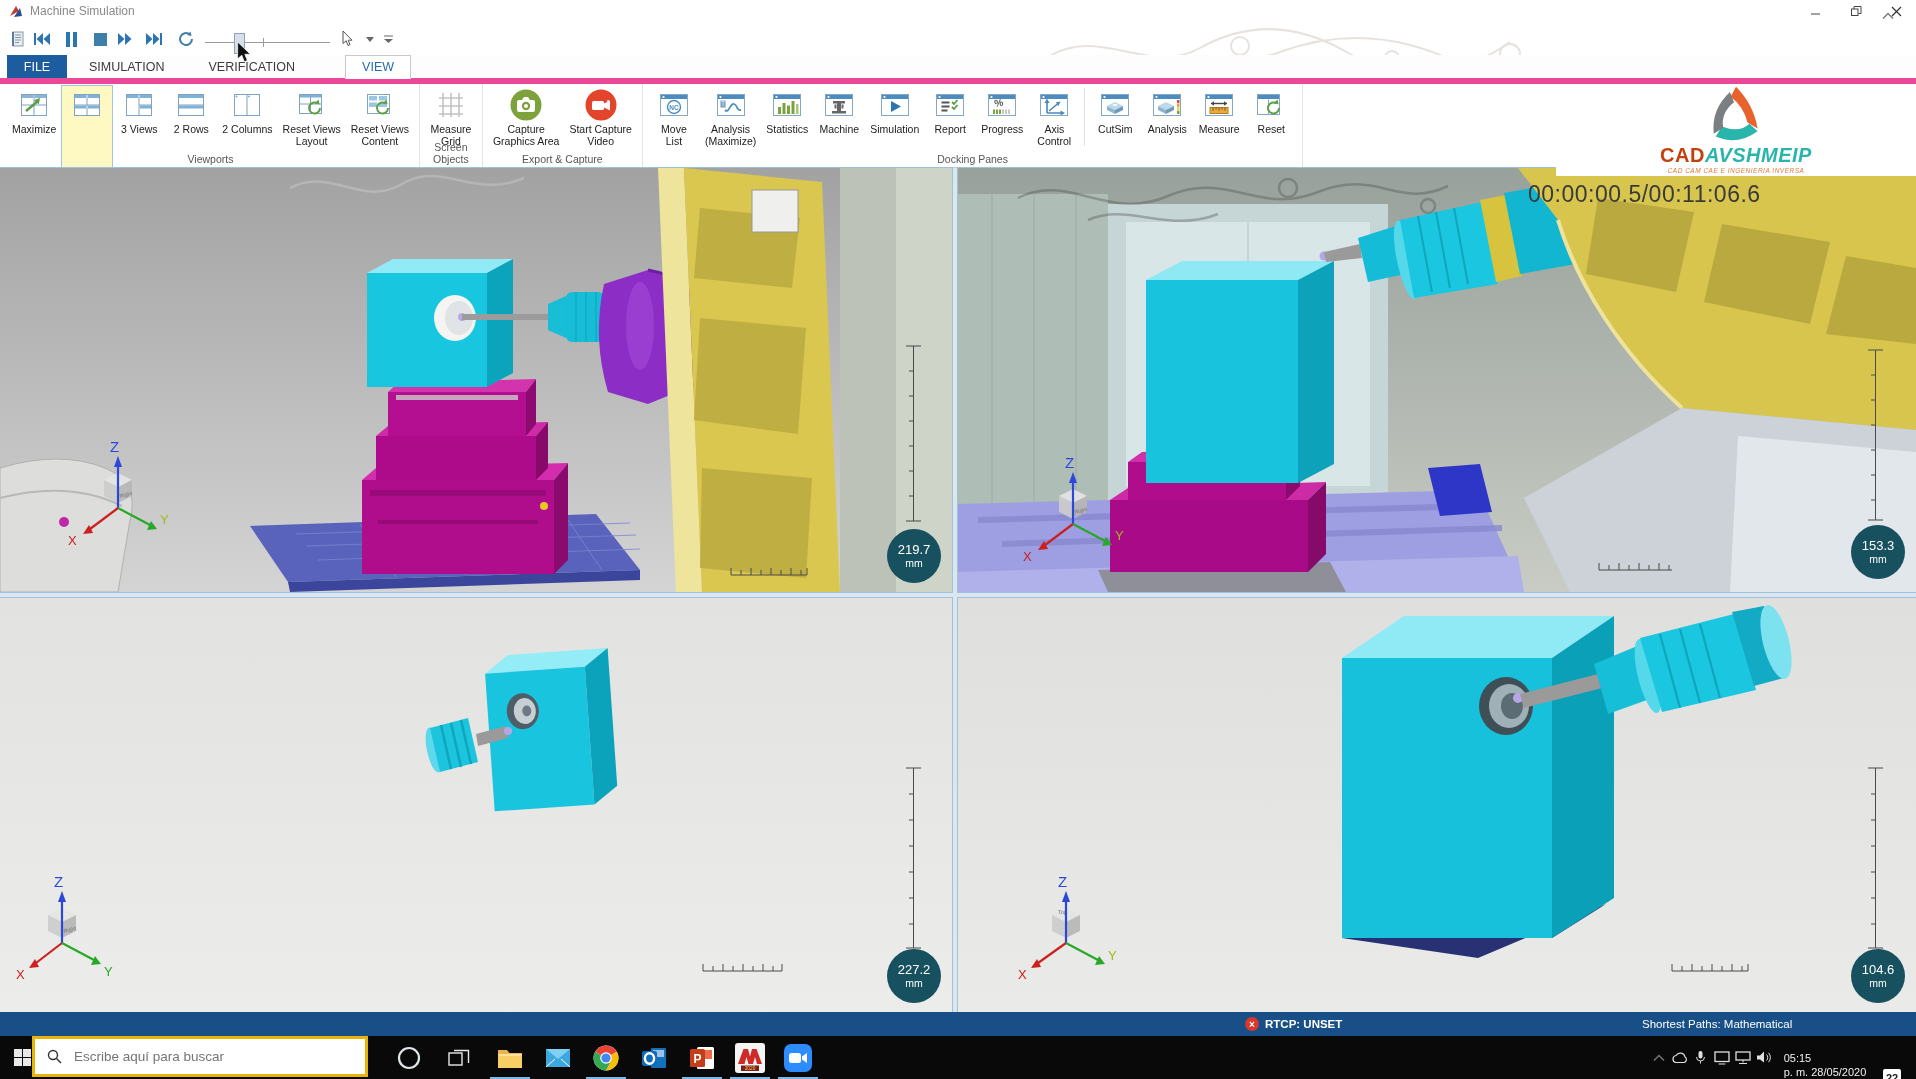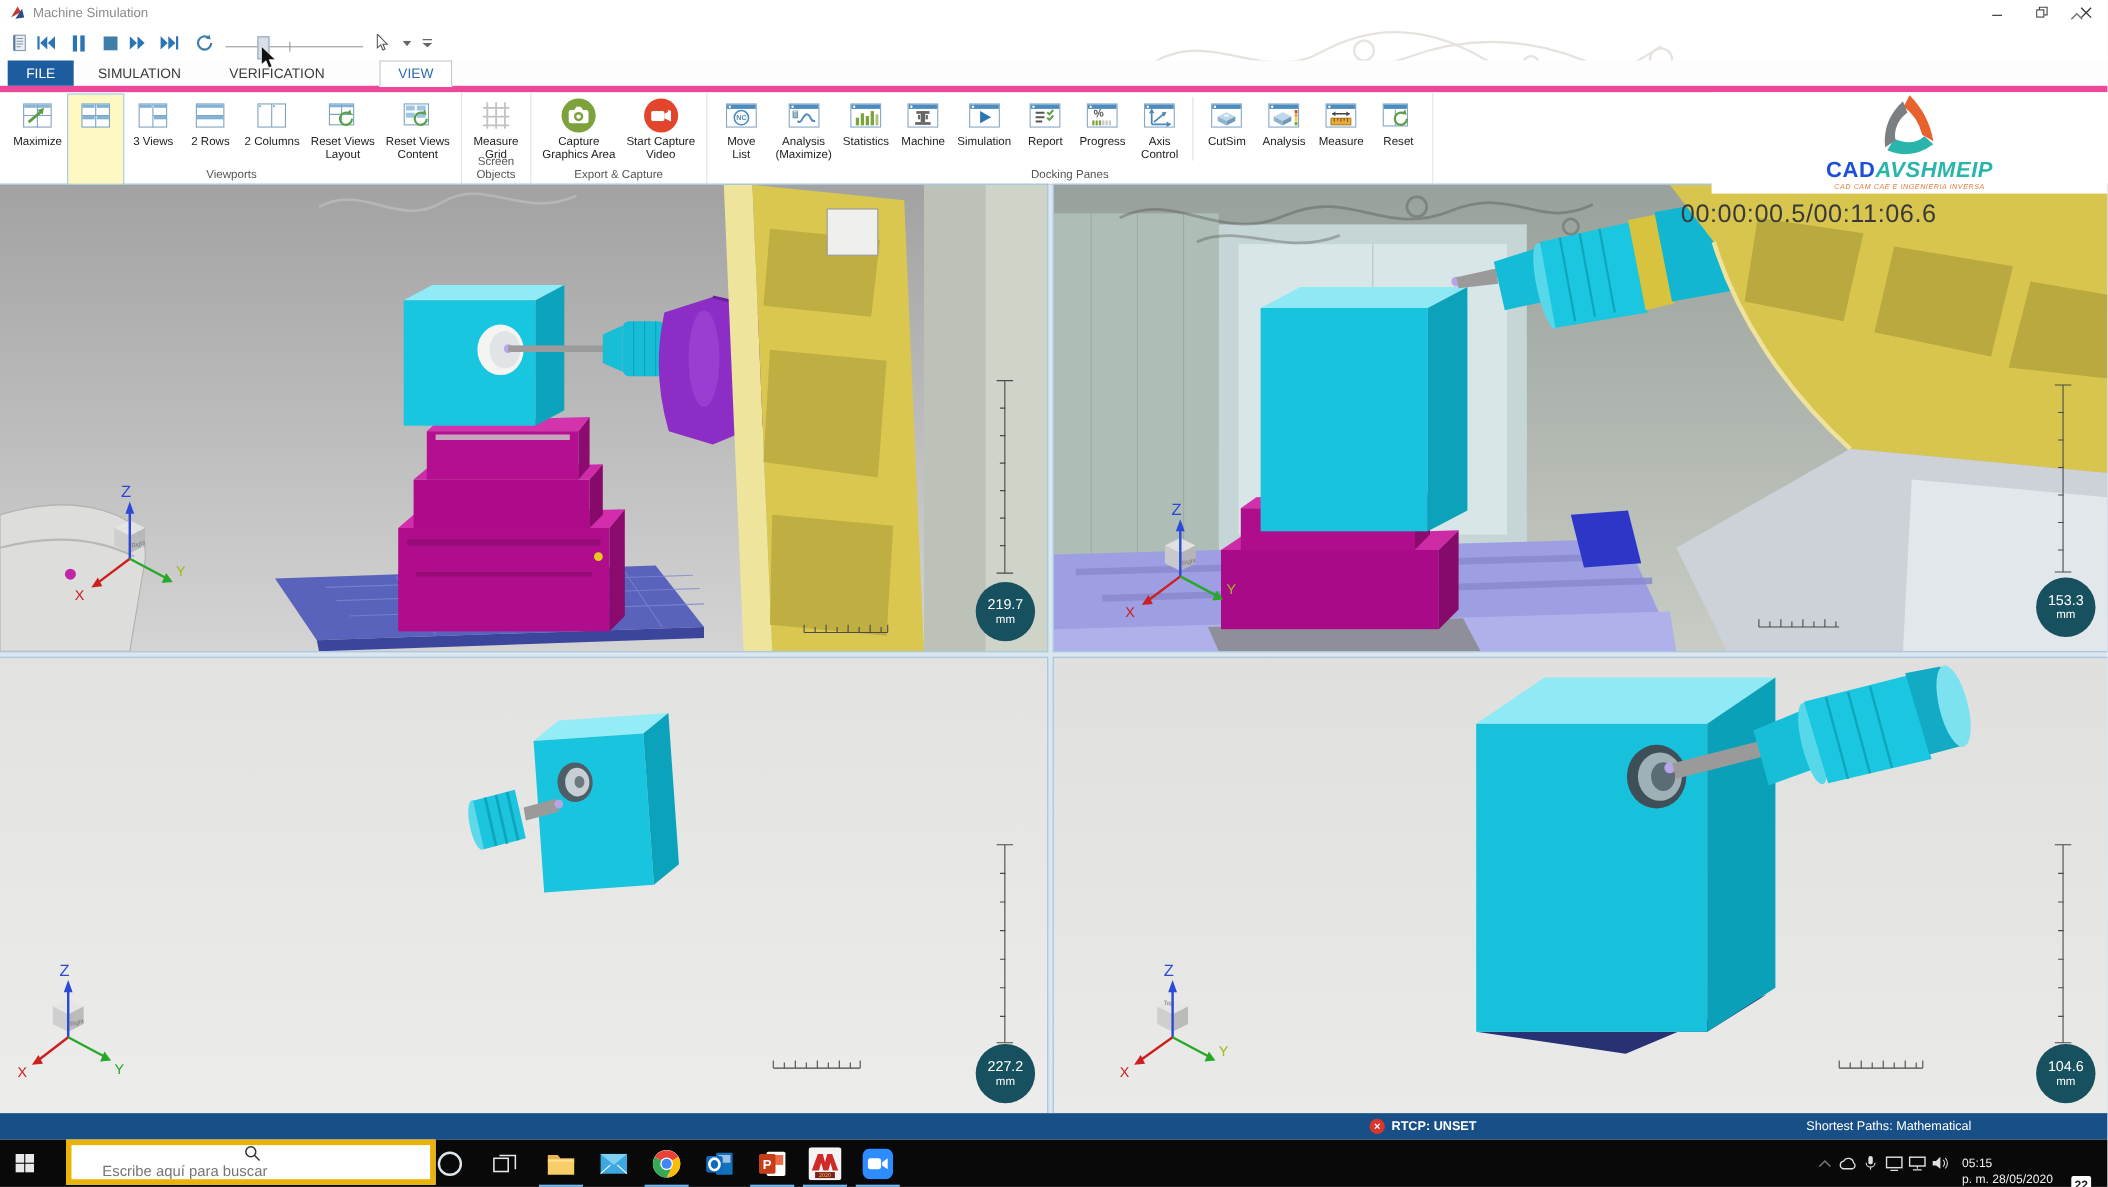--- a/index.html
+++ b/index.html
@@ -41,21 +41,21 @@
   .rbtn.selected{background:#fef9c3;outline:1px solid #9fc6e8;gap:48px;}
   .ricon{height:36px;display:flex;align-items:center;justify-content:center;}
   .rbtn .l1,.rbtn .l2{font-size:10.5px;color:#222;line-height:12px;white-space:nowrap;text-align:center;}
   .glabel{position:absolute;bottom:2px;left:0;right:0;text-align:center;font-size:10.5px;color:#555;}
   .rsep{width:1px;background:#e0e0e0;margin:2px 4px;}
 
   
   #logo-panel{position:absolute;left:1556px;top:84px;width:360px;height:92px;background:#fff;z-index:6;
     display:flex;flex-direction:column;align-items:center;justify-content:flex-start;}
   #brandline{font-size:20px;font-weight:bold;letter-spacing:.5px;margin-top:-2px;}
-  #brandline .b1{color:#1d4ed8;margin-top:16px;}
+  #brandline .b1{color:#c2410c;margin-top:16px;}
   #brandline .b2{color:#2ab5ac;font-style:italic;}
   #tagline{font-size:6.5px;color:#e07b39;font-style:italic;letter-spacing:.5px;}
 
   
   #viewports{position:absolute;left:0;top:168px;width:1916px;height:844px;background:#dbe6ef;}
   .vp{position:absolute;overflow:hidden;outline:1px solid #9fc2dc;}
   .vp svg.scene{display:block;}
   #vp-tl{left:0;top:0;width:952px;height:424px;}
   #vp-tr{left:958px;top:0;width:958px;height:424px;}
   #vp-bl{left:0;top:430px;width:952px;height:414px;}
@@ -69,22 +69,22 @@
   
   #statusbar{position:absolute;left:0;top:1012px;width:1916px;height:24px;background:#174f86;color:#fff;}
   #rtcp{position:absolute;left:1245px;top:0;height:24px;display:flex;align-items:center;font-size:11.5px;font-weight:bold;}
   .errdot{width:14px;height:14px;border-radius:50%;background:#d8372b;color:#fff;display:flex;align-items:center;
     justify-content:center;font-size:10px;font-weight:bold;margin-right:6px;}
   #shortest{position:absolute;left:1618px;top:0;height:24px;display:flex;align-items:center;font-size:11.5px;margin-left:24px;}
 
   
   #taskbar{position:absolute;left:0;top:1036px;width:1916px;height:43px;background:#090909;}
   #start-button{position:absolute;left:0;top:0;width:44px;height:43px;display:flex;align-items:center;justify-content:center;}
-  #search-box{position:absolute;left:60px;top:0;width:336px;height:41px;background:#fff;border:5px solid #eab308;
-    display:flex;align-items:center;box-sizing:border-box;flex-direction:column;}
+  #search-box{position:absolute;left:32px;top:0;width:336px;height:41px;background:#fff;border:3px solid #eab308;
+    display:flex;align-items:center;box-sizing:border-box;}
   #search-box input{border:none;outline:none;font-size:13.5px;color:#444;width:270px;
     font-family:"Liberation Sans",sans-serif;background:transparent;}
   #search-box .mag{margin:0 10px 0 12px;display:flex;}
   .tslot{position:absolute;top:0;width:46px;height:43px;display:flex;align-items:center;justify-content:center;}
   .tslot.active::after{content:"";position:absolute;left:3px;right:3px;bottom:0;height:2.5px;background:#76b9ed;}
   #tray{position:absolute;left:1648px;top:0;height:43px;display:flex;align-items:center;}
   #tray .tico{width:21px;height:43px;display:flex;align-items:center;justify-content:center;}
   #clock{position:absolute;left:1788px;top:0;width:76px;height:43px;color:#f0f0f0;font-size:11px;
     display:flex;flex-direction:row;align-items:flex-end;justify-content:center;line-height:14px;padding-right:2px;box-sizing:border-box;}
   #notif{position:absolute;left:1872px;top:0;width:40px;height:43px;display:flex;align-items:center;justify-content:center;}

